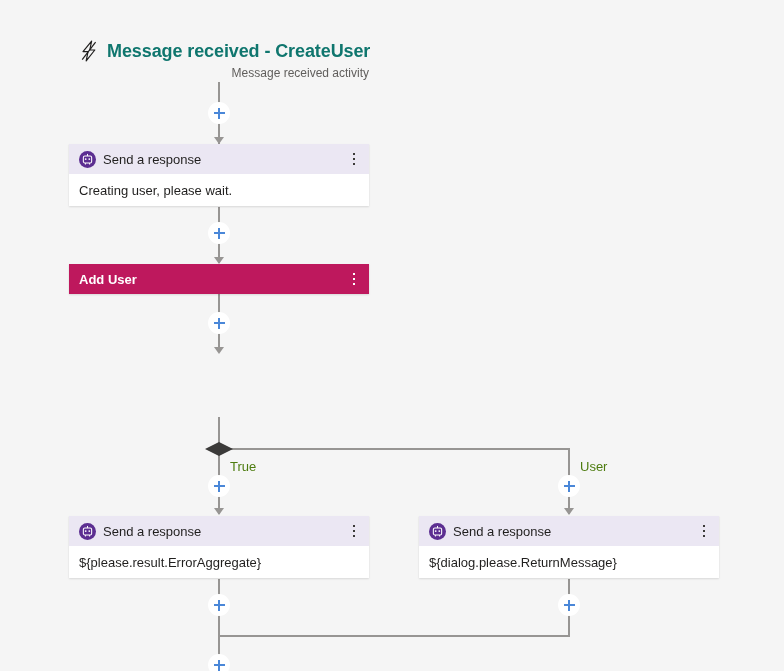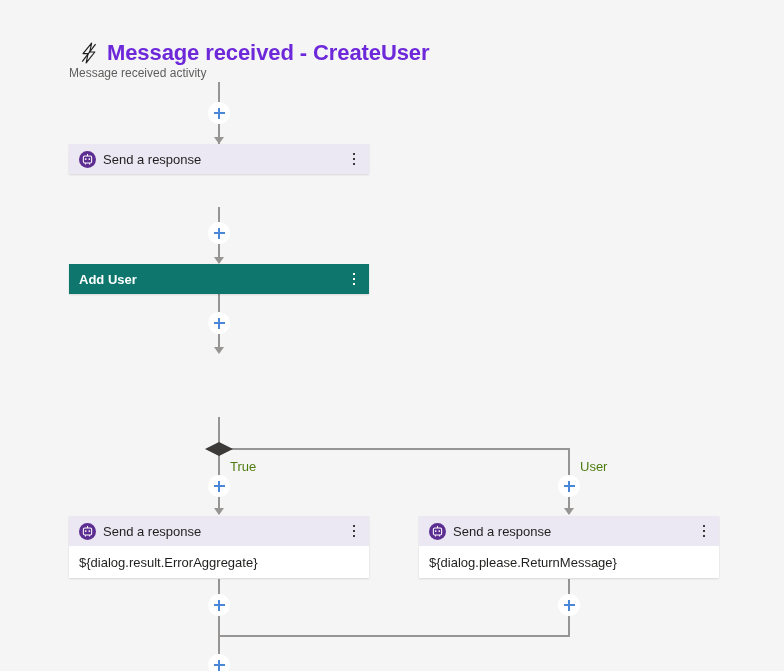--- a/index.html
+++ b/index.html
@@ -84,38 +84,38 @@
   
   .trigger {
     position: absolute;
     left: 80px;
     top: 40px;
     display: flex;
     align-items: center;
     gap: 9px;
   }
   .trigger-title {
-    font-size: 22px;
+    font-size: 18px;
     font-weight: 700;
-    color: #6d28d9;
+    color: #0f766e;
     letter-spacing: -0.1px;
     white-space: nowrap;
   }
   .bolt-icon {
     display: block;
     width: 18px;
     height: 22px;
     flex: 0 0 auto;
   }
   .trigger-sub {
     position: absolute;
     left: 69px;
     top: 66px;
     width: 300px;
-    text-align: left;
+    text-align: right;
     font-size: 12px;
     color: #605e5c;
     white-space: nowrap;
   }
 
   
   .node {
     position: absolute;
     width: 300px;
     box-sizing: border-box;
@@ -125,21 +125,21 @@
   }
   .node-header {
     height: 30px;
     display: flex;
     align-items: center;
     padding: 0 8px 0 10px;
     box-sizing: border-box;
     position: relative;
   }
   .node-header.purple { background: #ebe7f3; }
-  .node-header.dark   { background: #0f766e; }
+  .node-header.dark   { background: #be185d; }
   .node-header.gray   { background: #d6d6d6; }
 
   .node-title {
     font-size: 13px;
     color: #201f1e;
     white-space: nowrap;
     overflow: hidden;
     text-overflow: ellipsis;
     flex: 1 1 auto;
   }
@@ -217,20 +217,21 @@
         <line x1="6.8" y1="12.6" x2="6.8" y2="14.3" stroke="#ffffff" stroke-width="1.1"></line>
         <line x1="11.2" y1="12.6" x2="11.2" y2="14.3" stroke="#ffffff" stroke-width="1.1"></line>
       </svg>
       <span class="node-title">Send a response</span>
       <span class="kebab">
           <i></i>
           <i></i>
           <i></i>
         </span>
     </div>
+    <div class="node-body">Creating user, please wait.</div>
   </div>
 
   <div class="vline" style="left:218px; top:207px; height:56px;"></div>
   <div class="plus-btn" style="left:209px; top:223px;"></div>
   <div class="arrow-down" style="left:214px; top:257px;"></div>
 
   <div class="node" style="left:69px; top:264px;">
     <div class="node-header dark">
       <span class="node-title">Add User</span>
       <span class="kebab">
@@ -272,21 +273,21 @@
         <line x1="6.8" y1="12.6" x2="6.8" y2="14.3" stroke="#ffffff" stroke-width="1.1"></line>
         <line x1="11.2" y1="12.6" x2="11.2" y2="14.3" stroke="#ffffff" stroke-width="1.1"></line>
       </svg>
       <span class="node-title">Send a response</span>
       <span class="kebab">
           <i></i>
           <i></i>
           <i></i>
         </span>
     </div>
-    <div class="node-body">${dialog.result.ErrorAggregate}</div>
+    <div class="node-body">${please.result.ErrorAggregate}</div>
   </div>
 
   <div class="node" style="left:419px; top:516px;">
     <div class="node-header purple">
       <svg class="bot-icon" viewBox="0 0 18 18">
         <circle cx="9" cy="9" r="9" fill="#5c2e91"></circle>
         <rect x="4.6" y="5.2" width="8.8" height="7.4" rx="1.6" ry="1.6" fill="none" stroke="#ffffff" stroke-width="1.1"></rect>
         <circle cx="7.1" cy="8.6" r="0.95" fill="#ffffff"></circle>
         <circle cx="10.9" cy="8.6" r="0.95" fill="#ffffff"></circle>
         <line x1="9" y1="3.1" x2="9" y2="5.2" stroke="#ffffff" stroke-width="1.1"></line>

